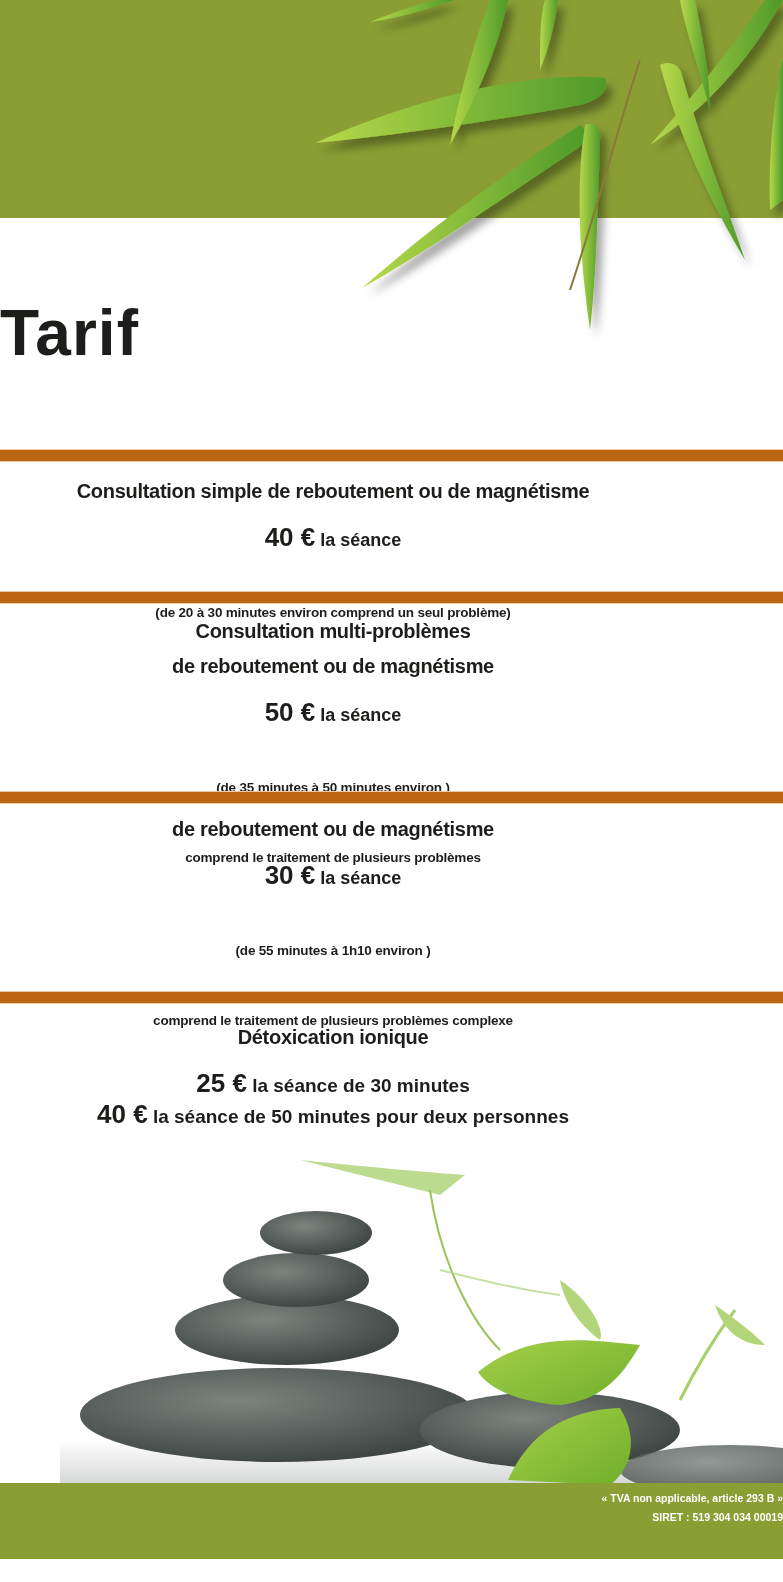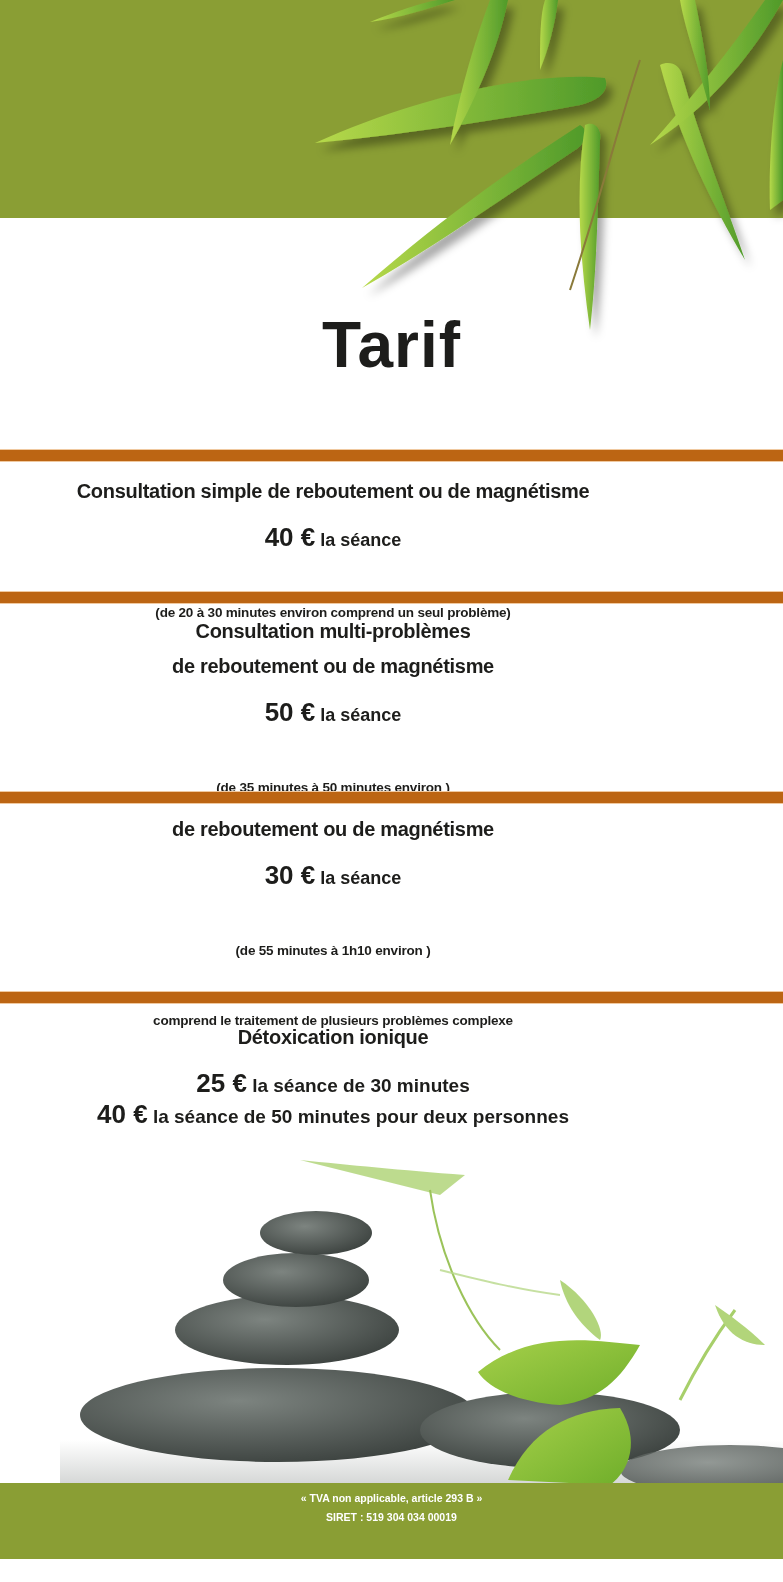--- a/index.html
+++ b/index.html
@@ -1,27 +1,27 @@
 <!DOCTYPE html>
 <html><head>
 <meta charset="utf-8">
 <style>
   html, body { margin: 0; padding: 0; }
   body { width: 783px; height: 1582px; background: #ffffff; position: relative; overflow: hidden; font-family: "Liberation Sans", sans-serif; color: #1d1d1b; }
   .header-band { position: absolute; left: 0; top: 0; width: 783px; height: 218px; background: #8a9e34; }
   .bamboo { position: absolute; left: 240px; top: 0; width: 543px; height: 360px; }
-  .title { position: absolute; left: 0; width: 783px; top: 296px; text-align: center; font-weight: bold; font-size: 64px; letter-spacing: 1px; color: #1d1d1b; margin-top: 12px; }
+  .title { position: absolute; left: 0; width: 783px; top: 296px; font-weight: bold; font-size: 64px; letter-spacing: 1px; color: #1d1d1b; }
   .rule { position: absolute; left: 0; width: 783px; height: 11px; background: #bc6513; box-shadow: 0 1px 0 #f0c9a0, 0 -1px 0 #f0c9a0; }
   .section { position: absolute; left: 0; width: 666px; text-align: center; }
   .h { font-weight: bold; font-size: 20px; line-height: 35px; letter-spacing: -0.3px; }
   .price { font-weight: bold; font-size: 18px; margin-top: 12px; line-height: 32px; }
   .price .amount { font-size: 26px; margin-top: 26px; }
   .note { font-weight: bold; font-size: 13.5px; line-height: 26px; letter-spacing: -0.2px; margin-top: 44px; }
   .stones { position: absolute; left: 0; top: 1140px; width: 783px; height: 345px; }
-  .footer { position: absolute; left: 0; top: 1483px; width: 783px; height: 76px; background: #8a9e34; color: #fff; text-align: center; font-weight: bold; font-size: 10.5px; }
+  .footer { position: absolute; left: 0; top: 1483px; width: 783px; height: 76px; background: #8a9e34; color: #fff; text-align: right; font-weight: bold; font-size: 10.5px; }
   .footer div { line-height: 19px; }
   .footer .f1 { margin-top: 6px; }
 </style>
 </head>
 <body>
 
 <div class="header-band"></div>
 
 <svg class="bamboo" viewBox="0 0 543 360">
   <defs>
@@ -64,20 +64,21 @@
 <div class="rule" style="top:592px"></div>
 
 <div class="section" style="top:614px">
   <div class="h">Consultation  multi-problèmes</div>
   <div class="h">de reboutement ou de magnétisme</div>
   <div class="price">
     <span class="amount">50 €</span>
     <span>la séance</span>
   </div>
   <div class="note">(de 35 minutes à 50 minutes environ )</div>
+  <div class="note">comprend  le traitement de plusieurs problèmes</div>
 </div>
 
 <div class="rule" style="top:792px"></div>
 
 <div class="section" style="top:812px">
   <div class="h">de reboutement ou de magnétisme</div>
   <div class="price">
     <span class="amount">30 €</span>
     <span>la séance</span>
   </div>

